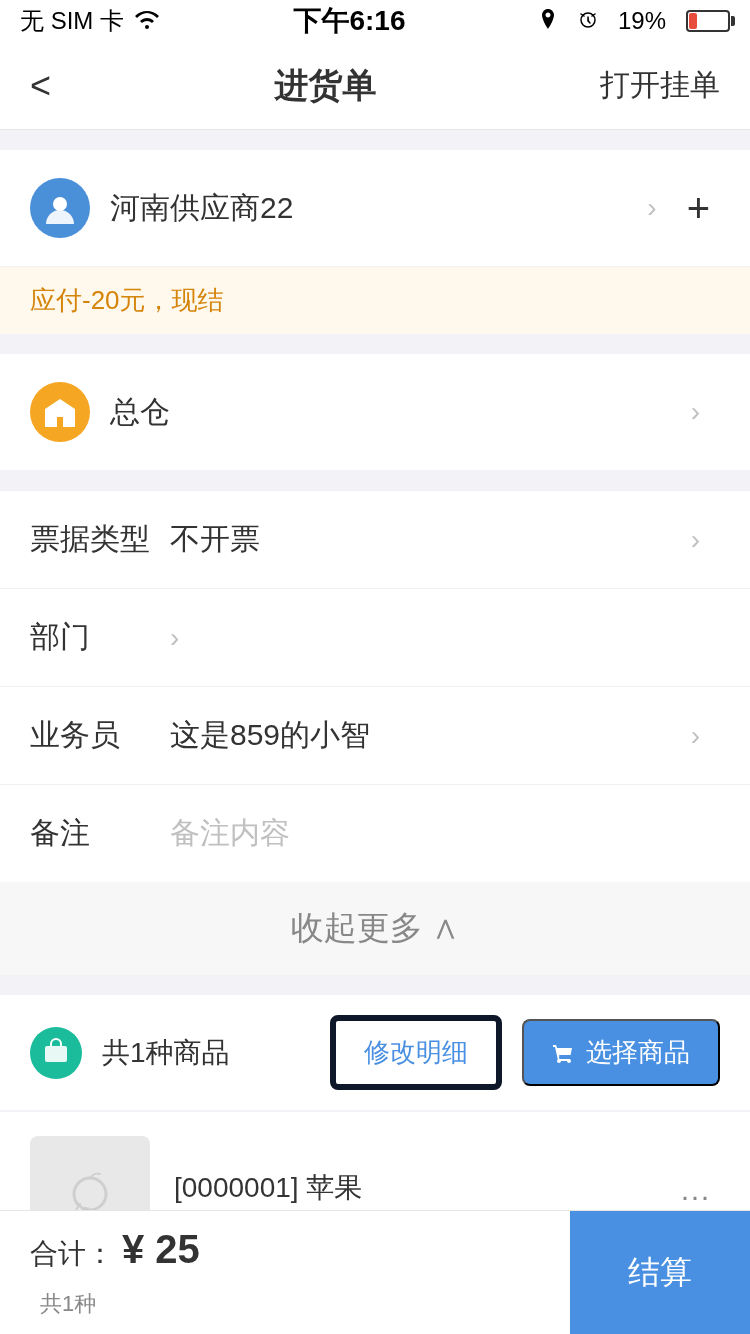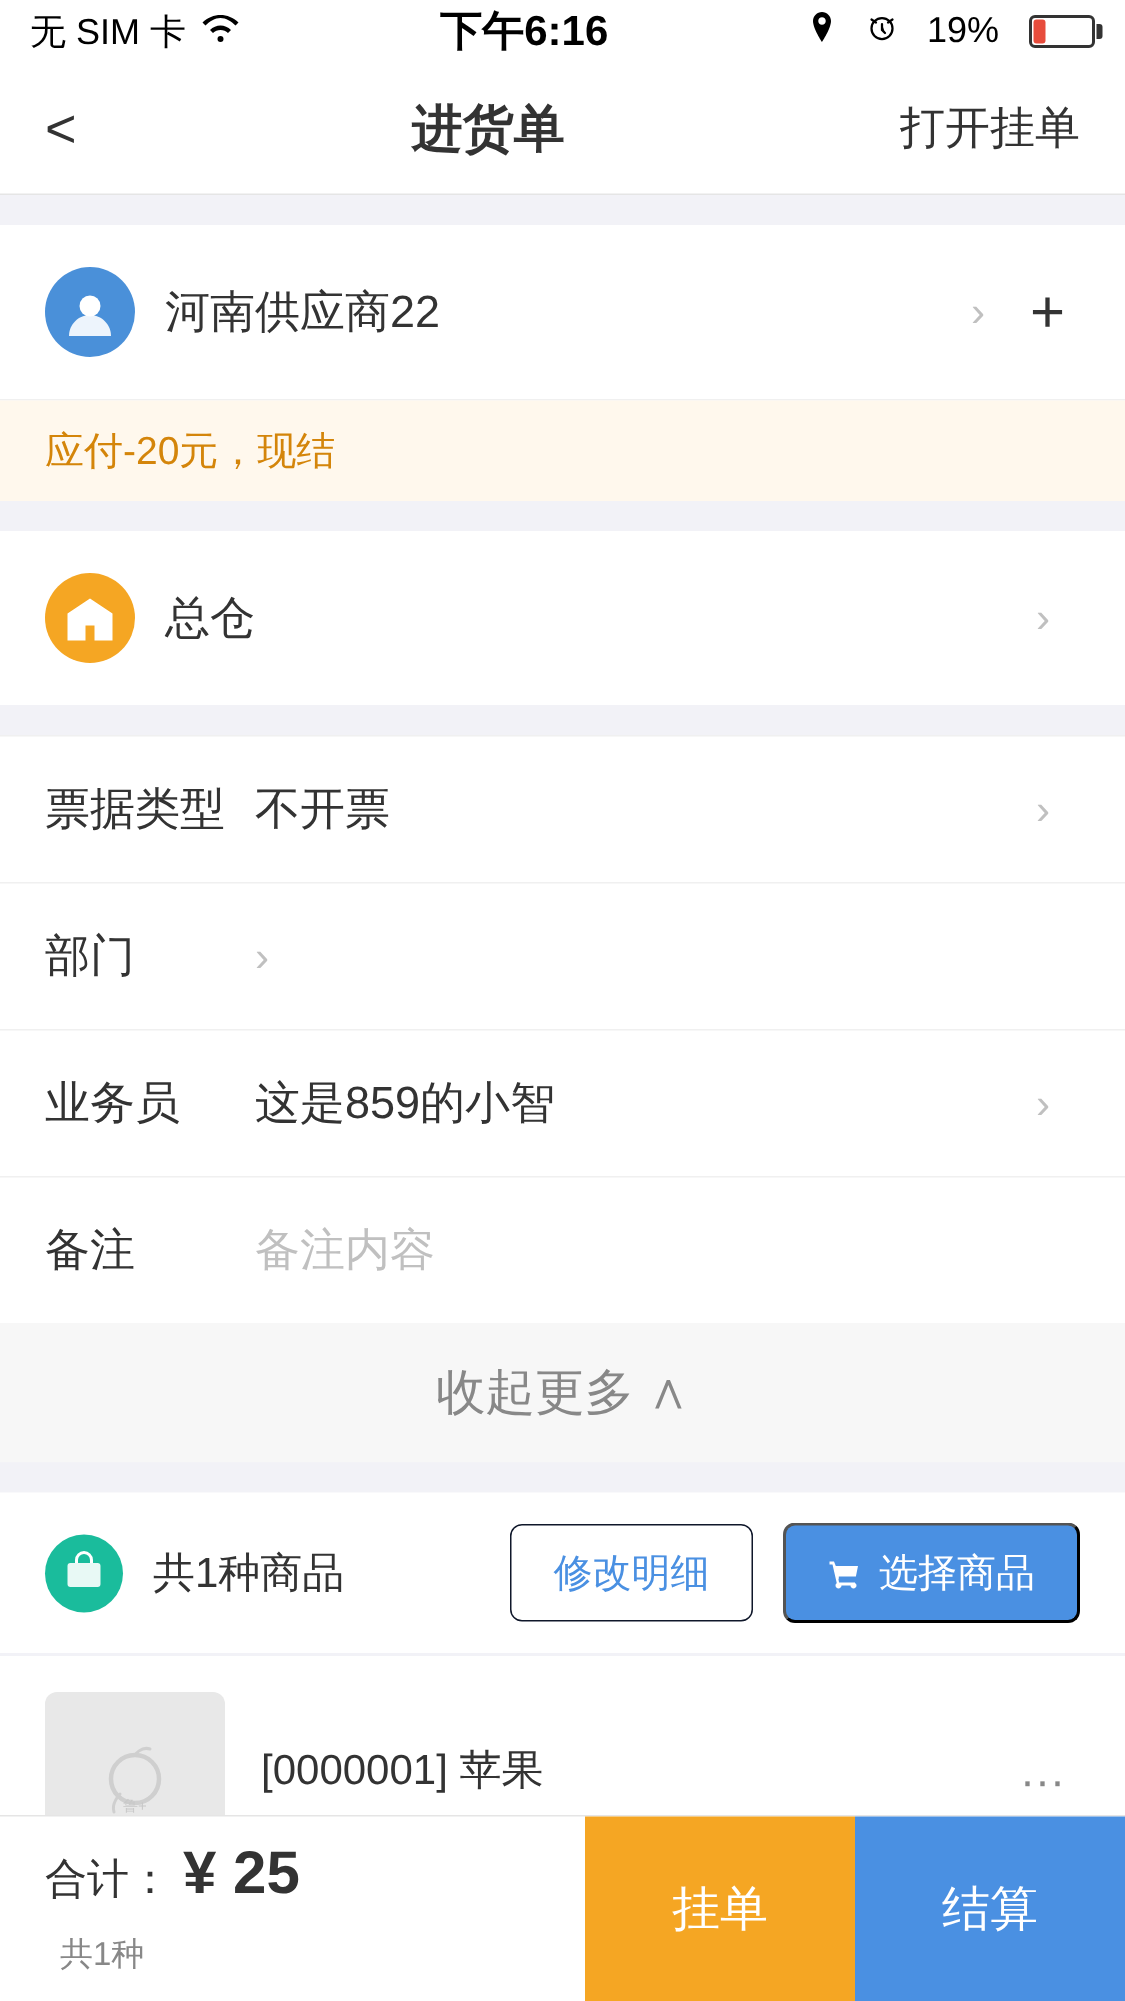--- a/index.html
+++ b/index.html
@@ -152,21 +152,21 @@
       background: #fff;
       gap: 20px;
     }
     .product-icon {
       width: 52px; height: 52px; border-radius: 50%;
       background: #1abc9c;
       display: flex; align-items: center; justify-content: center;
     }
     .product-count { flex: 1; font-size: 28px; color: #333; }
     .btn-outline {
-      border: 1px solid #0f172a;
+      border: 6px solid #0f172a;
       color: #4a90e2;
       background: #fff;
       padding: 14px 28px;
       border-radius: 8px;
       font-size: 26px;
       cursor: pointer;
     }
     .btn-primary {
       background: #4a90e2;
       color: #fff;
@@ -385,15 +385,14 @@
 <div class="bottom-bar">
   <div class="bottom-total">
     <div>
       <div style="display:flex;align-items:baseline;">
         <span class="total-label">合计：</span>
         <span class="total-amount">¥ 25</span>
       </div>
       <div class="total-count">共1种</div>
     </div>
   </div>
-  <div class="btn-hang">挂单</div>
   <div class="btn-checkout">结算</div>
 </div>
 
 </body></html>

